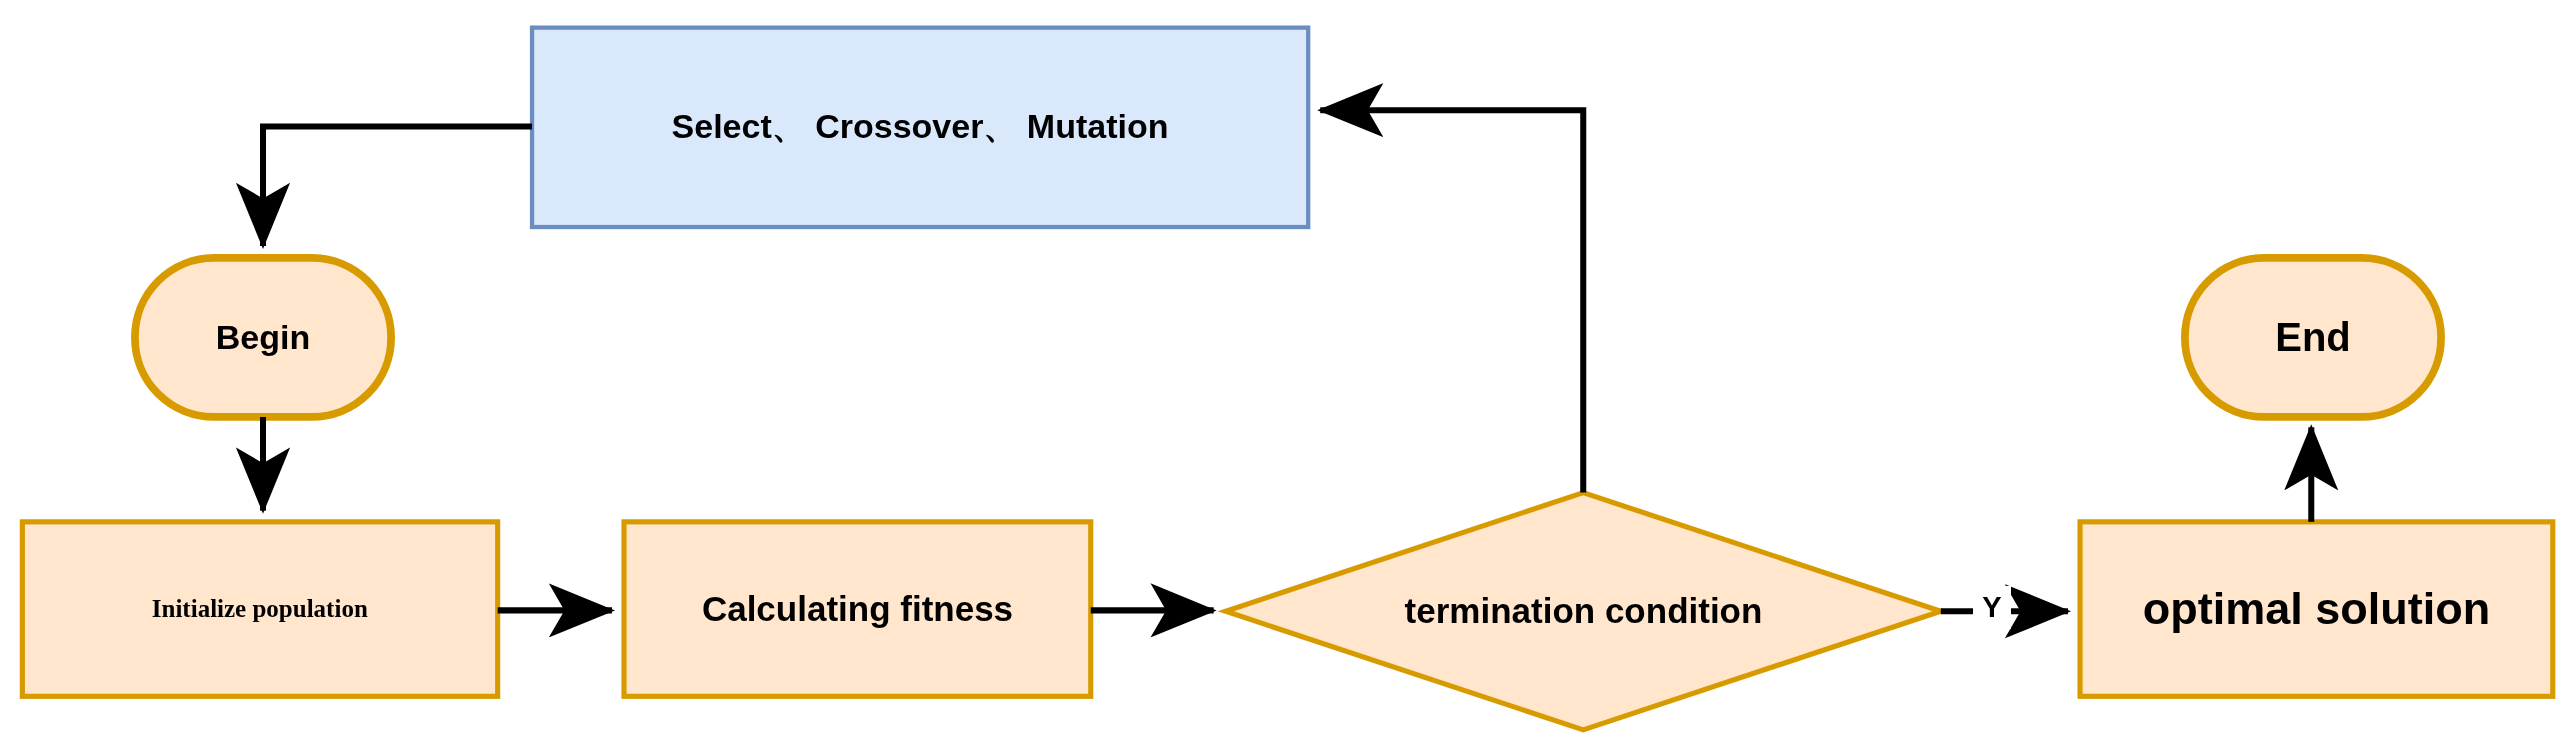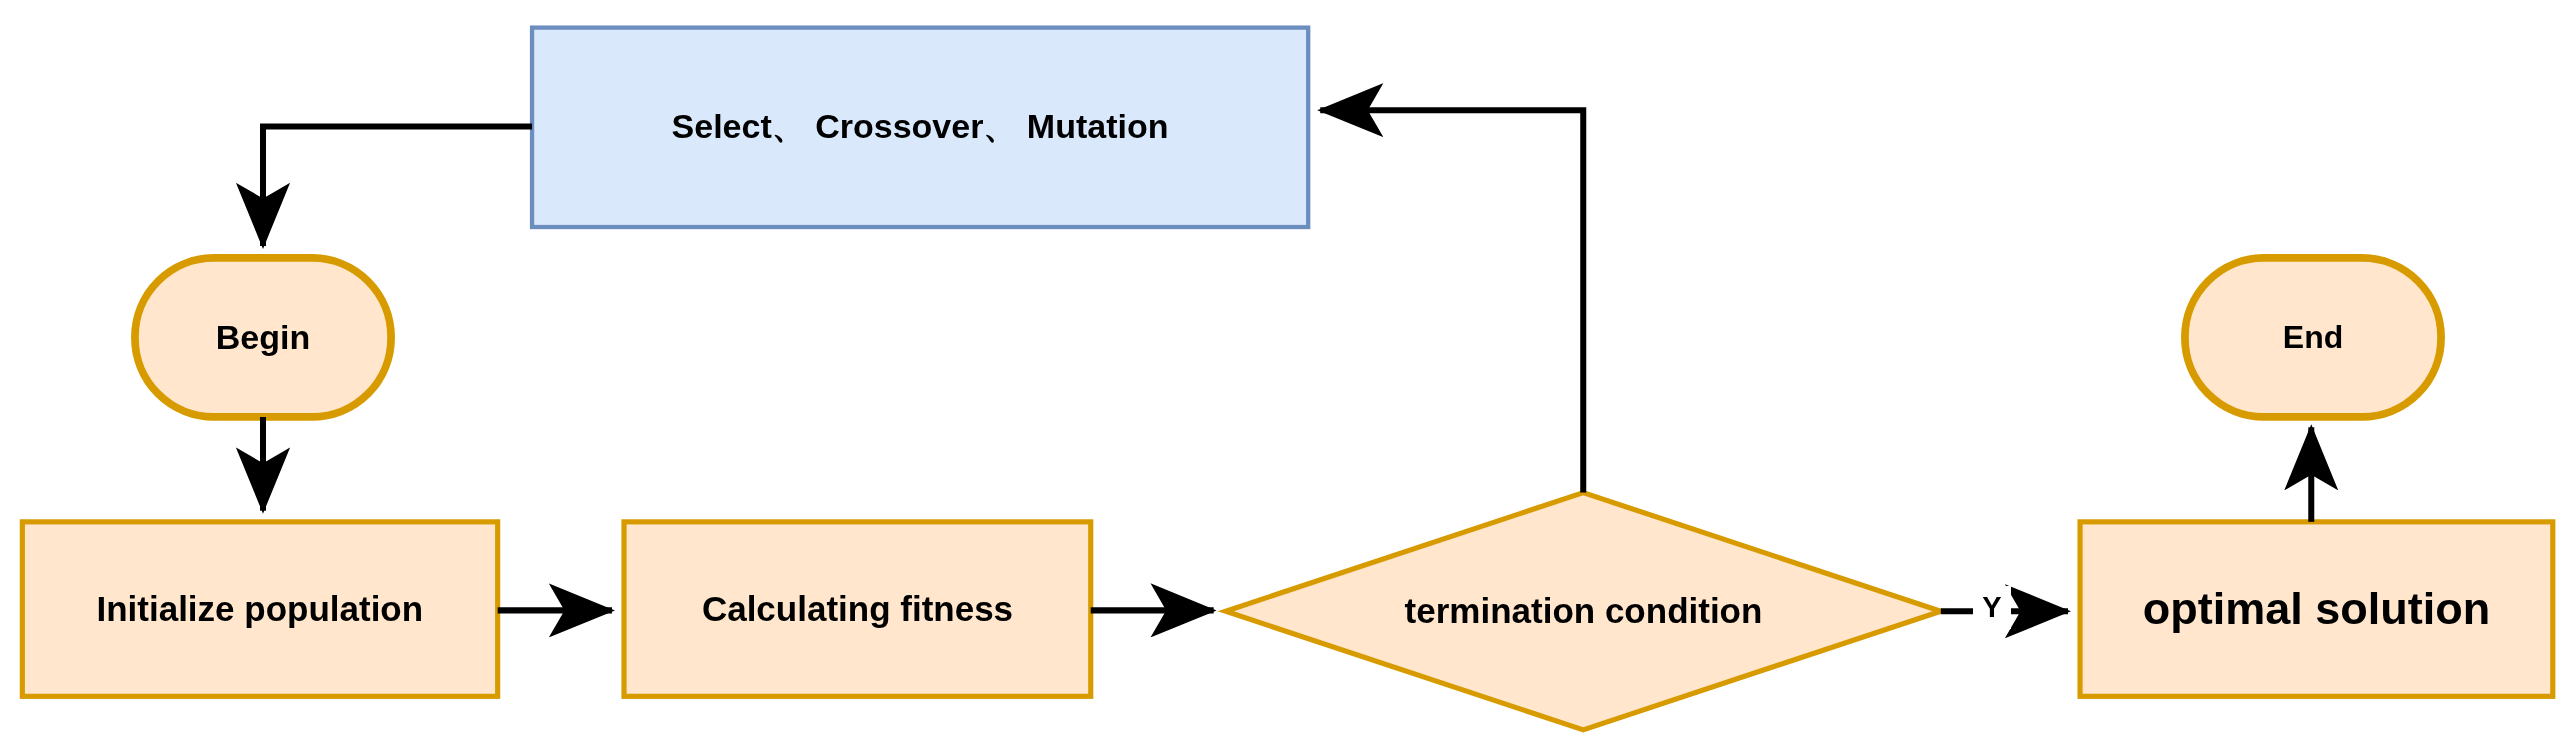--- a/index.html
+++ b/index.html
@@ -84,23 +84,23 @@
 
     <path d="M1842,573 L1842,128 L1536,128" fill="none" stroke="#000000" stroke-width="7" marker-end="url(#arrowhead)"></path>
 
     <path d="M2689,607 L2689,497" fill="none" stroke="#000000" stroke-width="7" marker-end="url(#arrowhead)"></path>
   </svg>
 
   <div class="node-label" style="left:532px; top:27.5px; width:776px; height:199px; font-size:34px;">Select、 Crossover、 Mutation</div>
 
   <div class="node-label" style="left:135px; top:258px; width:256px; height:159px; font-size:34px;">Begin</div>
 
-  <div class="node-label" style="left:2185px; top:258px; width:256px; height:159px; font-size:32px;">End</div>
+  <div class="node-label" style="left:2185px; top:258px; width:256px; height:159px; font-size:40px;">End</div>
 
-  <div class="node-label" style="left:22.3px; top:522px; width:475px; height:174px; font-size:35px;">Initialize population</div>
+  <div class="node-label" style="left:22.3px; top:522px; width:475px; height:174px; font-size:25px;font-family:Liberation Serif, serif;">Initialize population</div>
 
   <div class="node-label" style="left:624px; top:522px; width:467px; height:174px; font-size:35px;">Calculating fitness</div>
 
   <div class="node-label" style="left:1274px; top:525px; width:619px; height:172px; font-size:35px;">termination condition</div>
 
   <div class="node-label" style="left:2080px; top:522px; width:473px; height:174px; font-size:45px;">optimal solution</div>
 
   <div class="edge-label" style="left:1973px; top:586px; width:38px; height:43px;">Y</div>
 
 </div>

